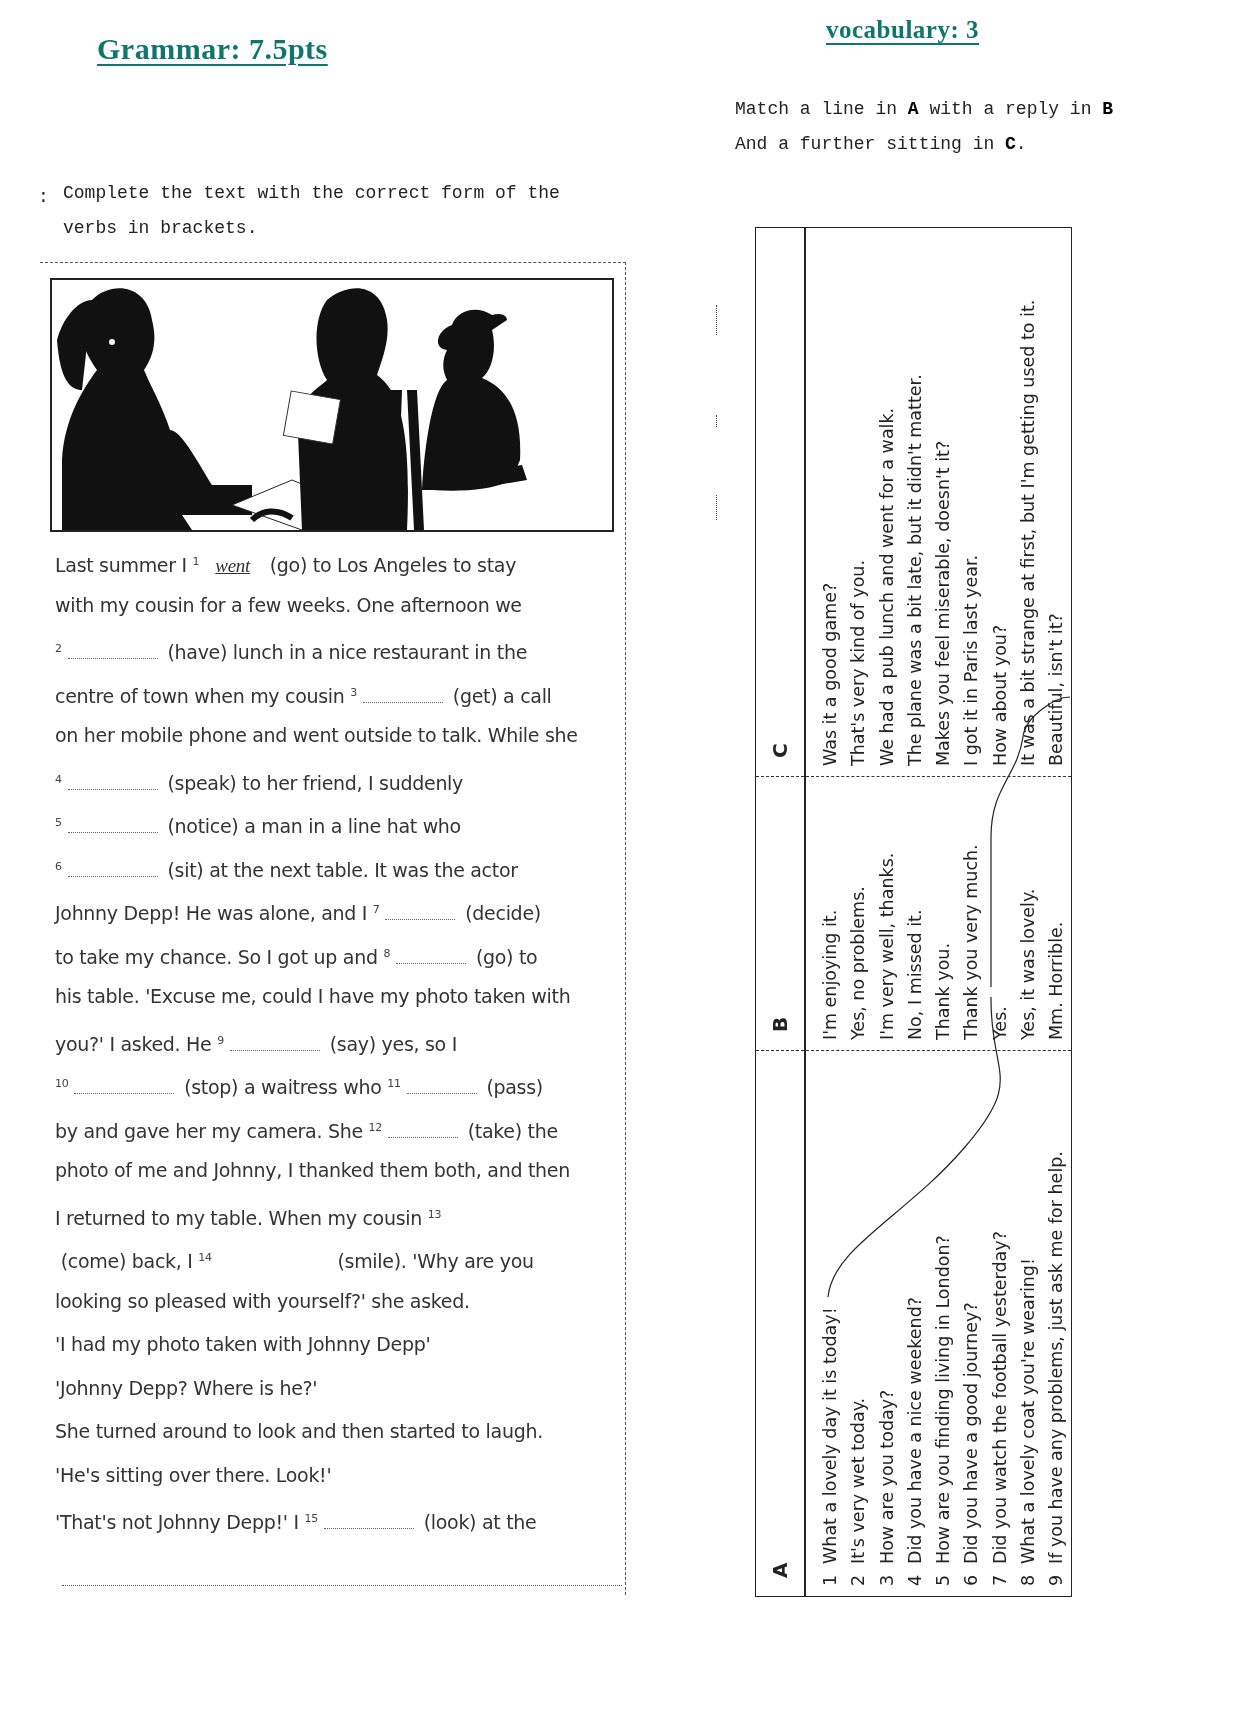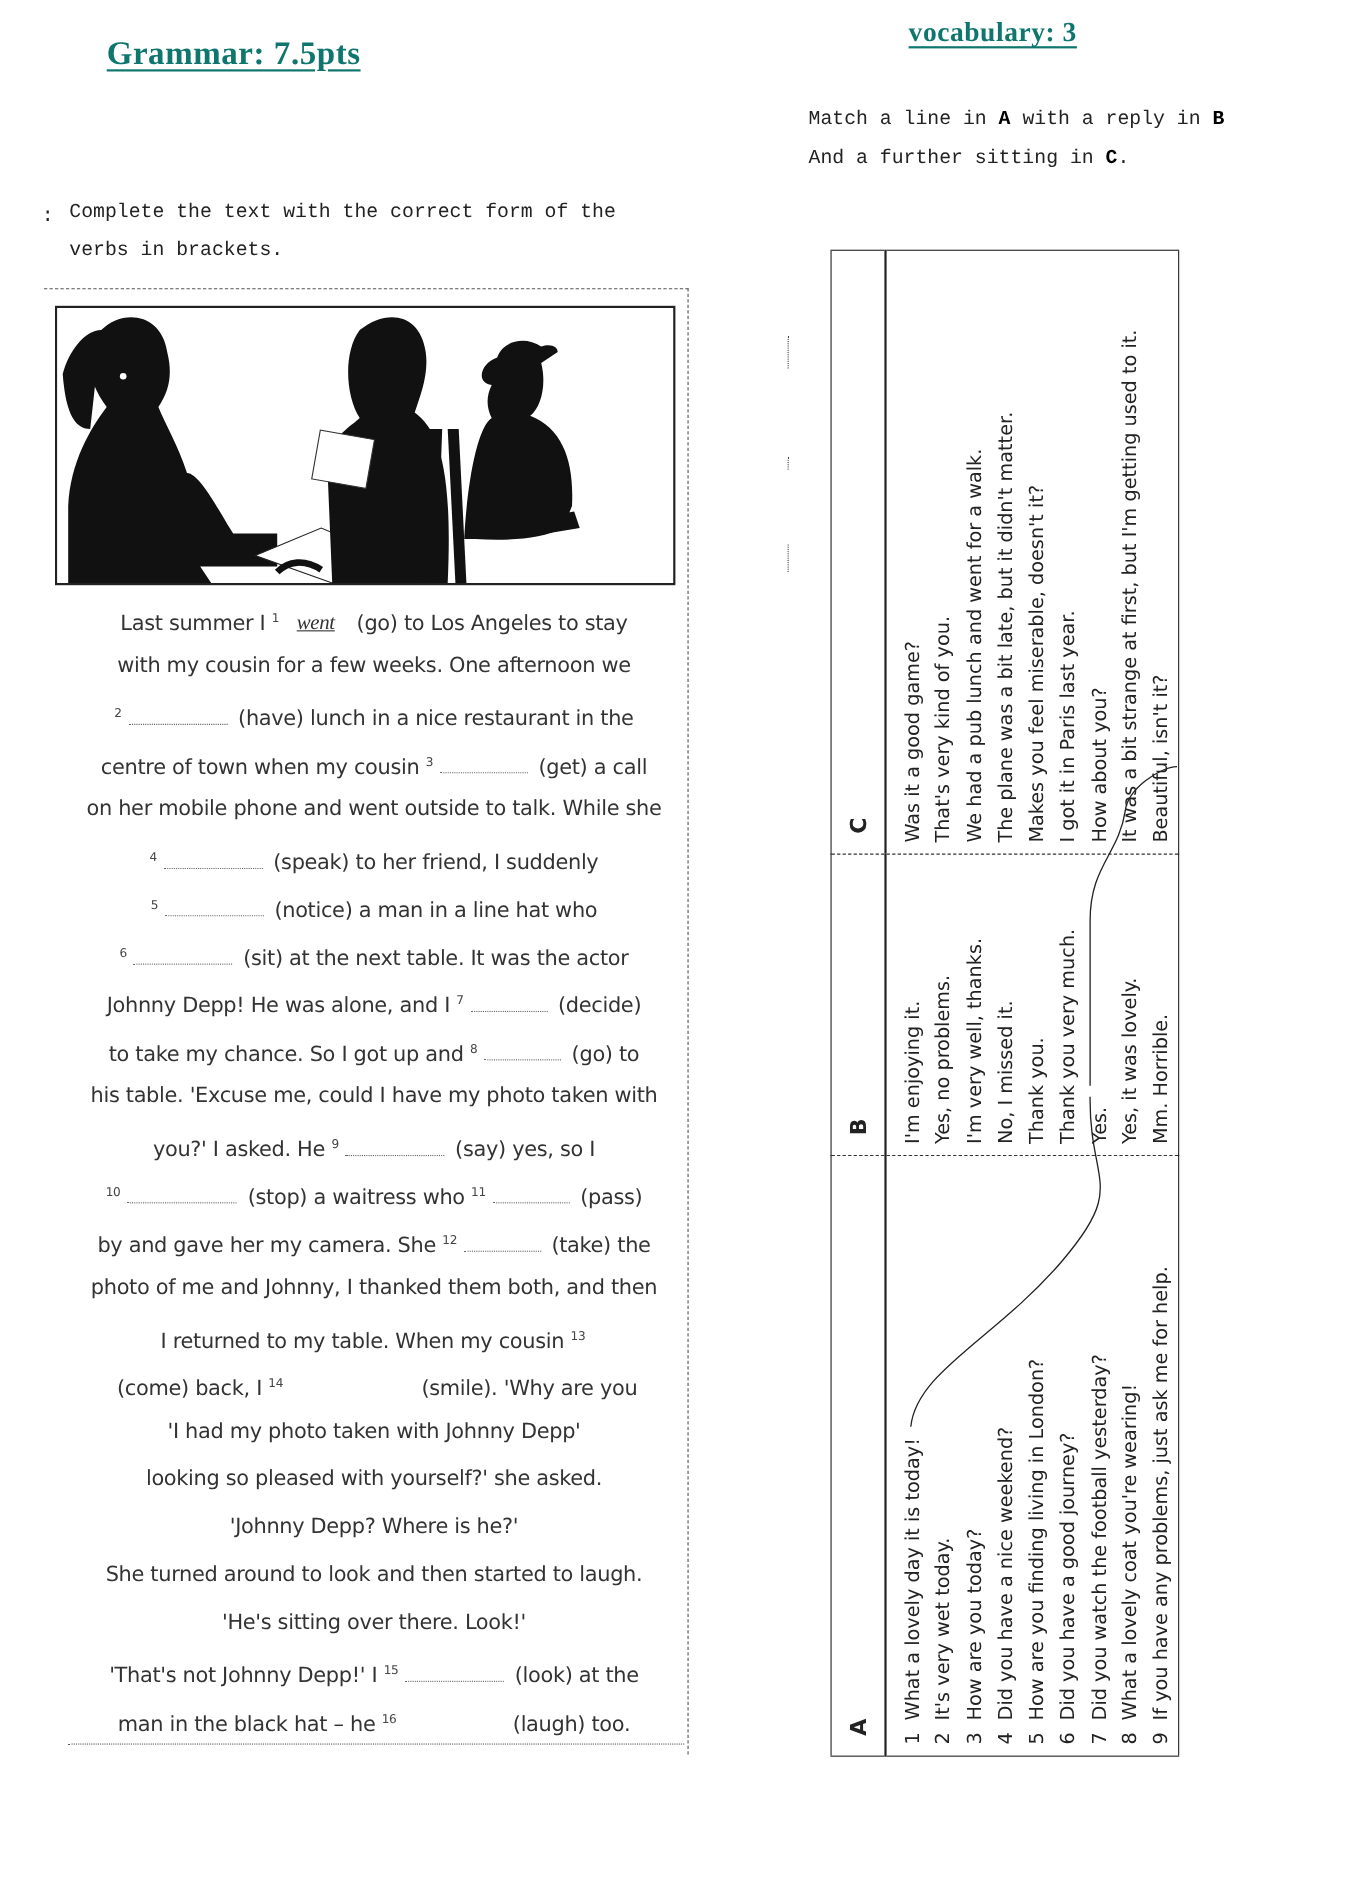--- a/index.html
+++ b/index.html
@@ -25,21 +25,21 @@
   }
   .picture {
     left:50px; top:278px; width:560px; height:250px;
     border:2px solid #222; background:#fff; overflow:hidden;
   }
   .passage {
     left:55px; top:540px; width:570px;
     font-family:"DejaVu Sans", sans-serif; font-size:19px; color:#333;
     letter-spacing:-0.3px;
   }
-  .pline { height:43.5px; line-height:43.5px; white-space:nowrap;text-align:center; }
+  .pline { height:43.5px; line-height:43.5px; white-space:nowrap; }
   .sup { font-size:11px; vertical-align:super; margin-right:2px; color:#444; }
   .gap { display:inline-block; border-bottom:1px dotted #666; height:14px; margin:0 4px; vertical-align:baseline; }
   .answer { font-style:italic; font-family:"Liberation Serif", serif; text-decoration:underline; padding:0 14px; }
   .bottom-rule { left:62px; top:1585px; width:560px; border-top:1px dotted #555; }
 
   
   .table-wrap {
     position:absolute; left:755px; top:1597px; width:1312px; height:317px;
     transform-origin:0 0; transform:rotate(-90deg);
   }
@@ -169,36 +169,30 @@
     <span class="sup">13</span>
   </div>
   <div class="pline">
     <span class="gap" style="width:0px; margin:0"></span>
     <span>(come)</span>
     <span>back, I</span>
     <span class="sup">14</span><span class="gap" style="width:110px; border-bottom-color:transparent"></span>
     <span>(smile).</span>
     <span>'Why are you</span>
   </div>
+  <div class="pline"><span>looking so pleased with yourself?' she asked.</span></div>
   <div class="pline"><span>'I had my photo taken with Johnny Depp'</span></div>
-  <div class="pline"><span>looking so pleased with yourself?' she asked.</span></div>
   <div class="pline"><span>'Johnny Depp? Where is he?'</span></div>
   <div class="pline"><span>She turned around to look and then started to laugh.</span></div>
   <div class="pline"><span>'He's sitting over there. Look!'</span></div>
   <div class="pline">
     <span>'That's not Johnny Depp!' I</span>
     <span class="sup">15</span><span class="gap" style="width:90px"></span>
     <span>(look)</span>
     <span>at the</span>
-  </div>
-  <div class="pline">
-    <span>man in the black hat – he</span>
-    <span class="sup">16</span><span class="gap" style="width:90px; border-bottom-color:transparent"></span>
-    <span>(laugh)</span>
-    <span>too.</span>
   </div>
 </div>
 <div class="abs bottom-rule"></div>
 
 <div class="abs heading" style="left:826px; top:16px; font-size:25px;">vocabulary: 3</div>
 
 <div class="abs instr" style="left:735px; top:92px; width:500px;">
   <div><span>Match a line in </span><b>A</b><span> with a reply in </span><b>B</b></div>
   <div><span>And a further sitting in </span><b>C</b><span>.</span></div>
 </div>

